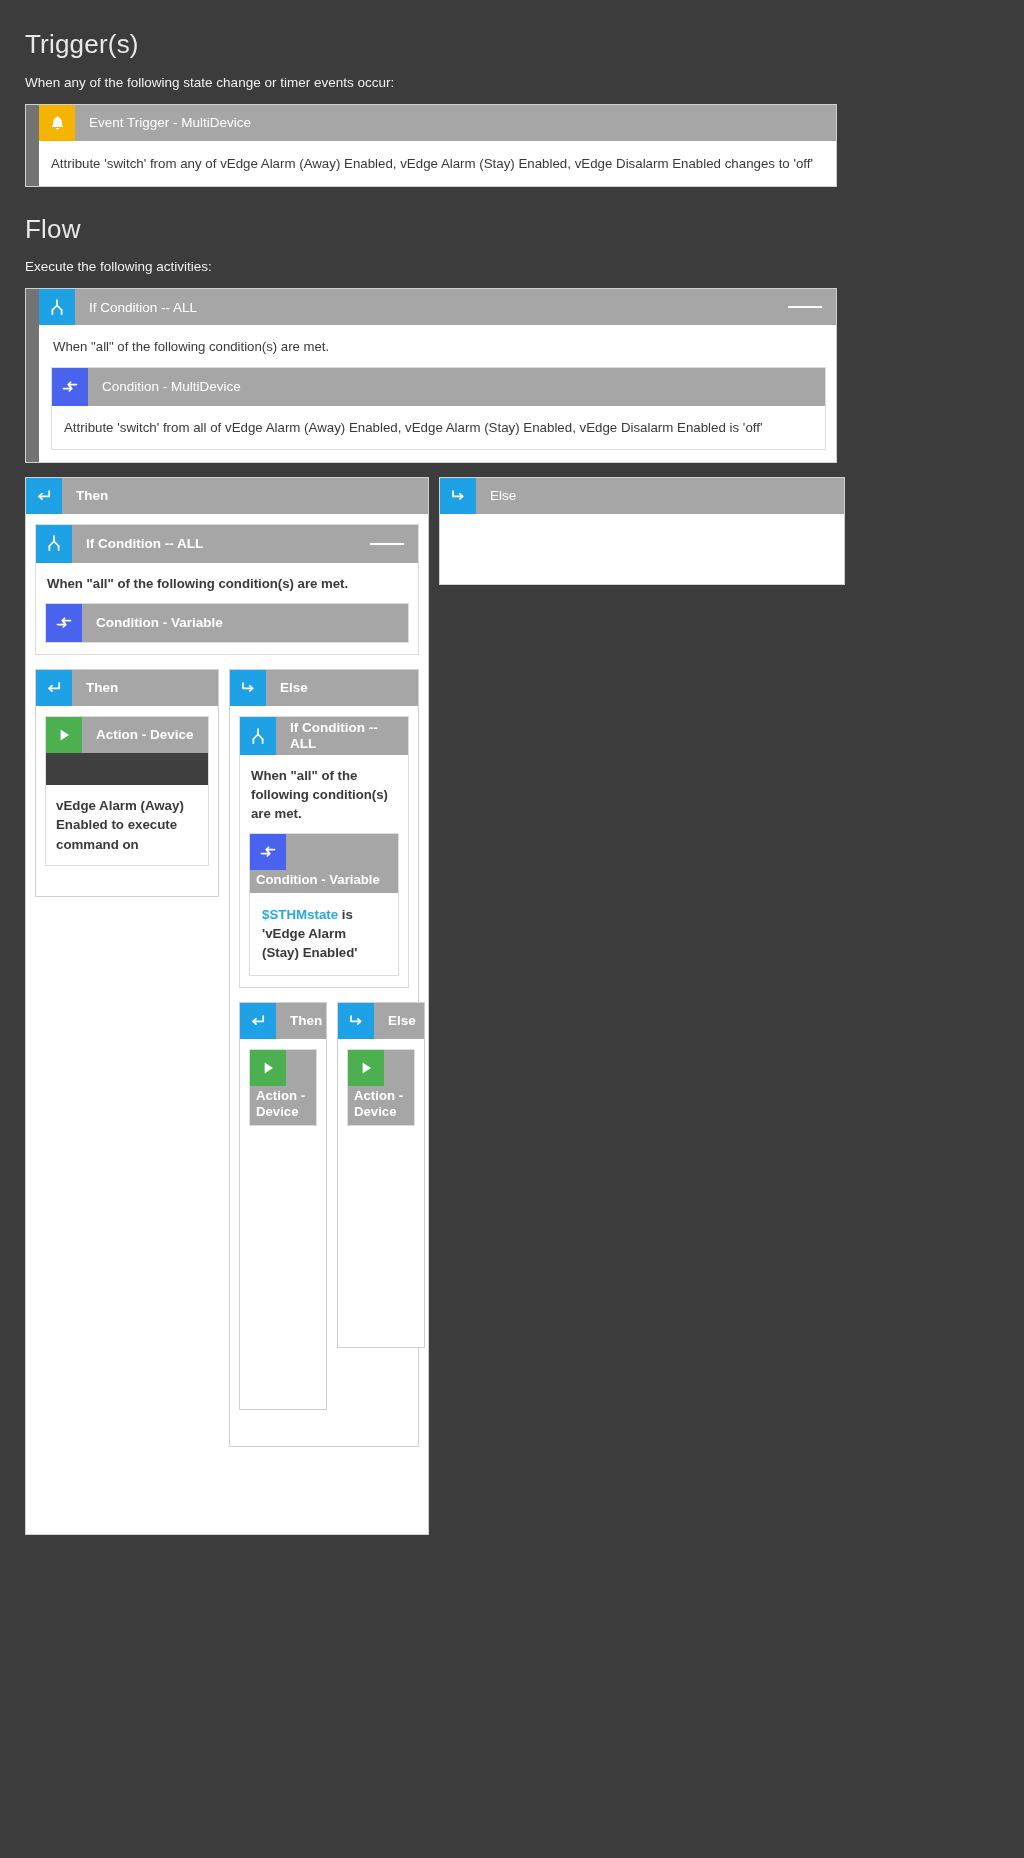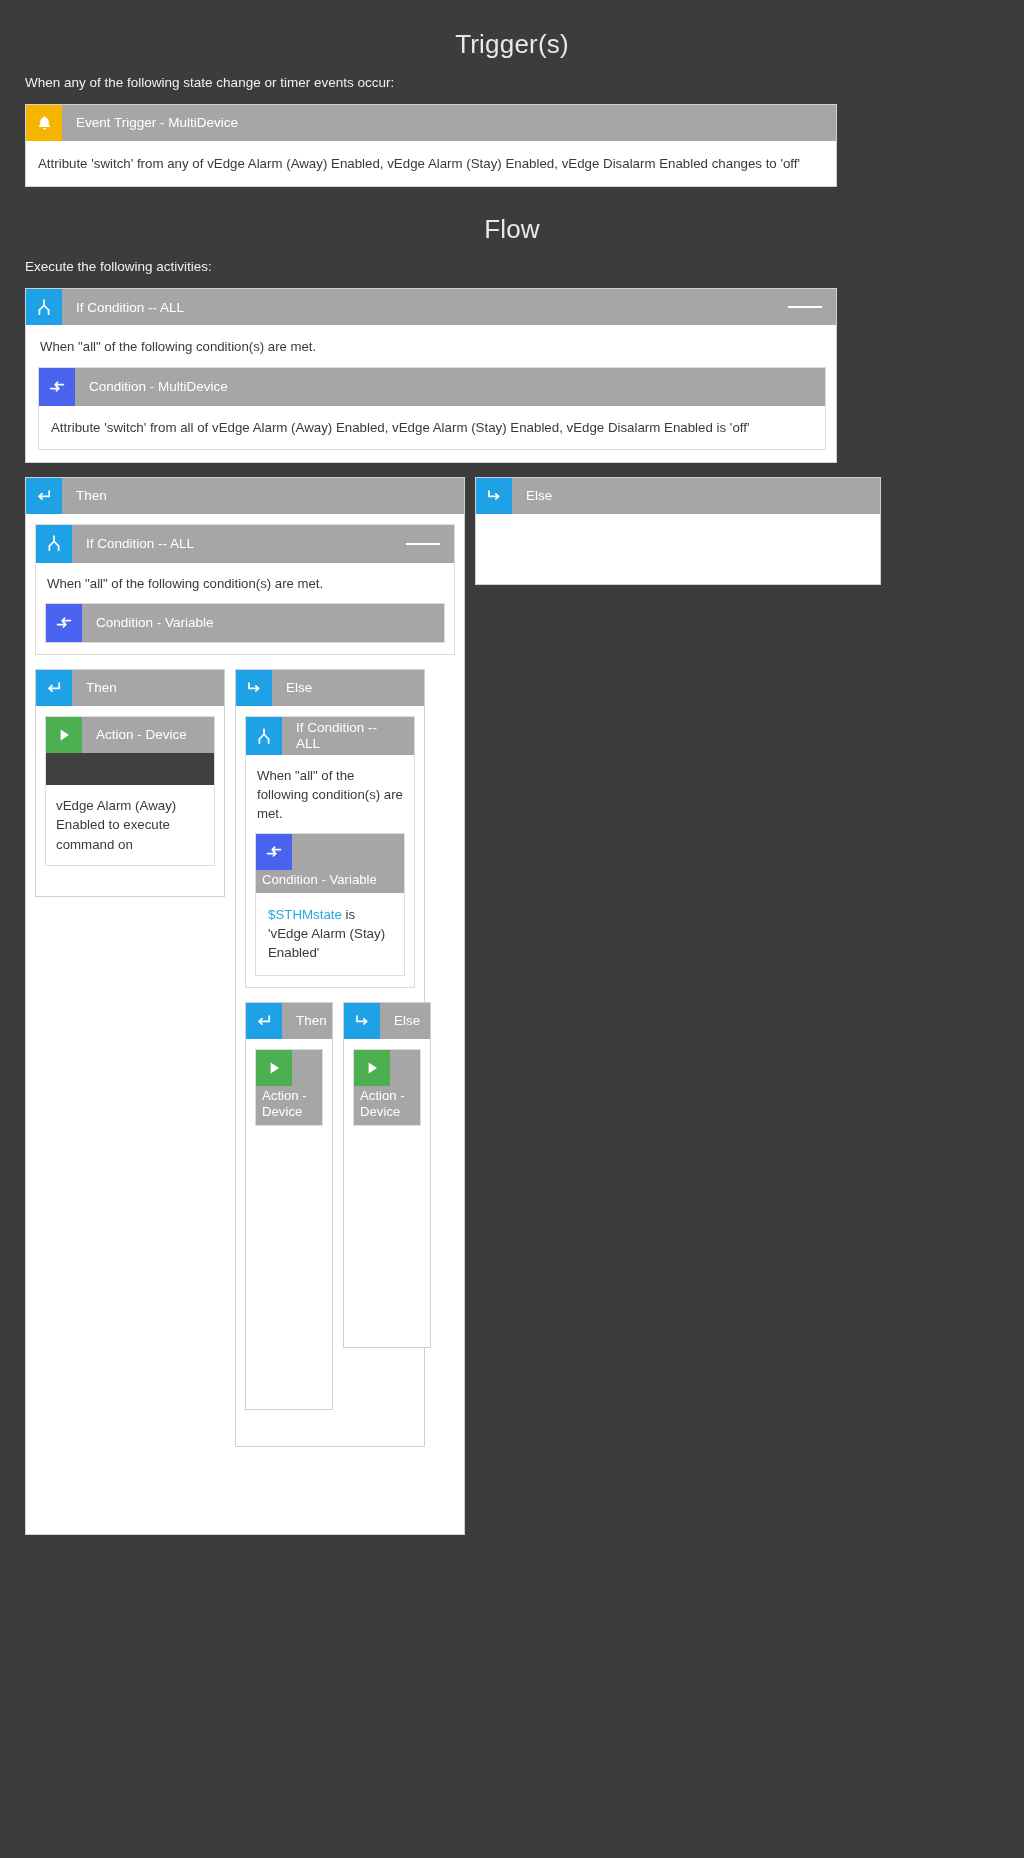--- a/index.html
+++ b/index.html
@@ -22,35 +22,35 @@
   }
   .wrap { padding: 30px 25px 0 25px; }
 
   h1.section-title {
     color: #e8e8e8;
     font-weight: 300;
     font-size: 26px;
     line-height: 1.1;
     margin: 0 0 0 0;
     letter-spacing: 0.2px;
-    text-align: center;
   }
   p.section-sub {
     color: #f0f0f0;
     font-size: 13.5px;
     margin: 16px 0 14px 0;
     font-weight: 400;
   }
   .spacer-flow { height: 28px; }
 
   
   .card {
     background: #737373;
     border: 1px solid #d0d0d0;
     box-sizing: border-box;
+    padding-left: 13px;
   }
   .card-head {
     display: flex;
     align-items: stretch;
     background: #a6a6a6;
     min-height: 36px;
     position: relative;
   }
   .card-head .ico {
     width: 36px;
@@ -115,21 +115,21 @@
     border: 1px solid #d0d0d0;
     box-sizing: border-box;
   }
   .branch > .card-head { min-height: 36px; }
   .branch-body {
     background: #fff;
     padding: 10px 9px 10px 9px;
   }
 
   
-  .lvl1-then { width: 440px; }
+  .lvl1-then { width: 404px; font-weight: bold; }
   .lvl1-else { width: 406px; }
   .lvl2-then { width: 190px; }
   .lvl2-else { width: 190px; }
   .lvl3-then { width: 88px; }
   .lvl3-else { width: 88px; }
 
   .lvl1-then .branch-body { min-height: 1000px; }
   .lvl1-else .branch-body { min-height: 48px; }
 
   .act-card { border: 1px solid #dcdcdc; background: #404040; }

